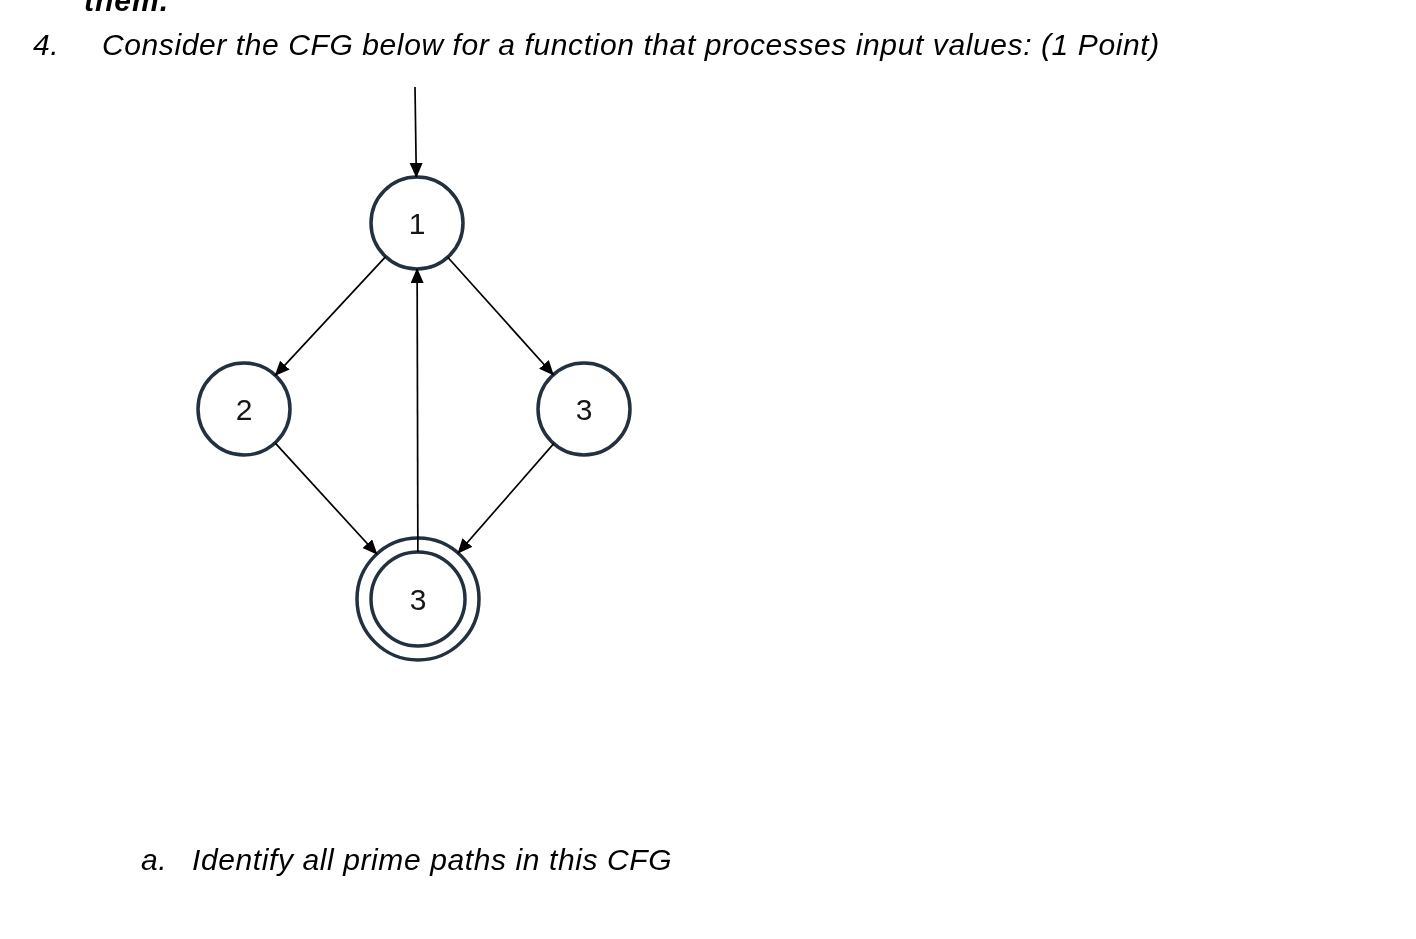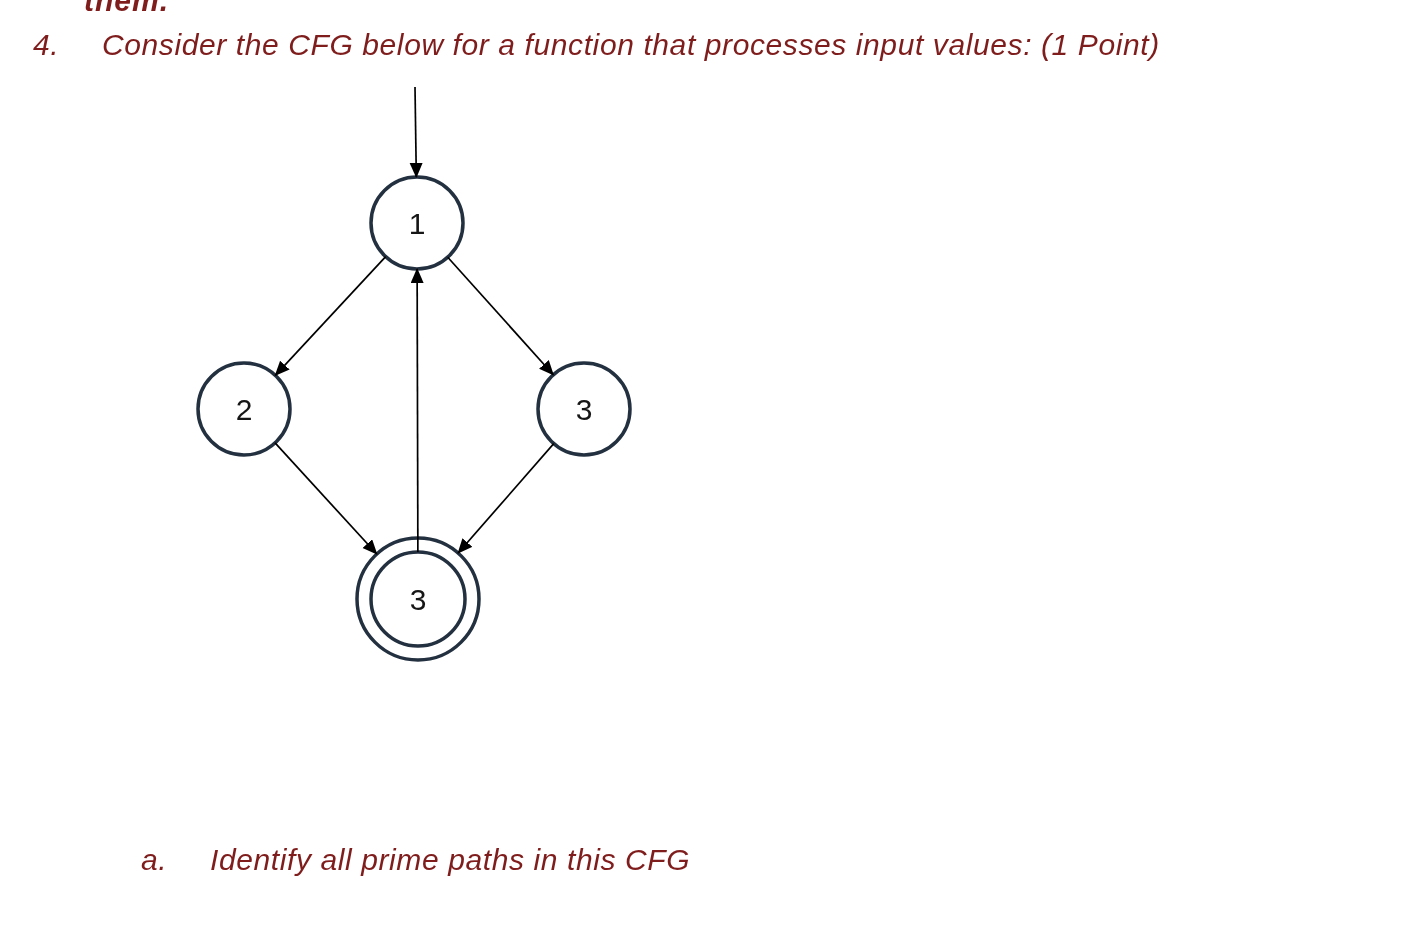--- a/index.html
+++ b/index.html
@@ -7,21 +7,21 @@
     padding: 0;
     background: #ffffff;
   }
   .page {
     position: relative;
     width: 1416px;
     height: 939px;
     background: #ffffff;
     overflow: hidden;
     font-family: "Liberation Sans", sans-serif;
-    color: #7f1d1d;
+    color: #000000;
   }
   
   .top-clip {
     position: absolute;
     left: 84px;
     top: 0;
     height: 14px;
     width: 220px;
     overflow: hidden;
   }
@@ -47,21 +47,21 @@
   }
   .text-line .frag {
     position: absolute;
     top: 0;
   }
   #question-line { top: 27px; }
   #question-line .num  { left: 33px; }
   #question-line .body { left: 102px; }
   #subquestion-line { top: 842px; }
   #subquestion-line .num  { left: 141px; }
-  #subquestion-line .body { left: 210px; }
+  #subquestion-line .body { left: 192px; }
   #cfg-svg {
     position: absolute;
     left: 0;
     top: 0;
   }
   #cfg-svg text {
     font-family: "Liberation Sans", sans-serif;
     font-style: normal;
     font-weight: 400;
   }

